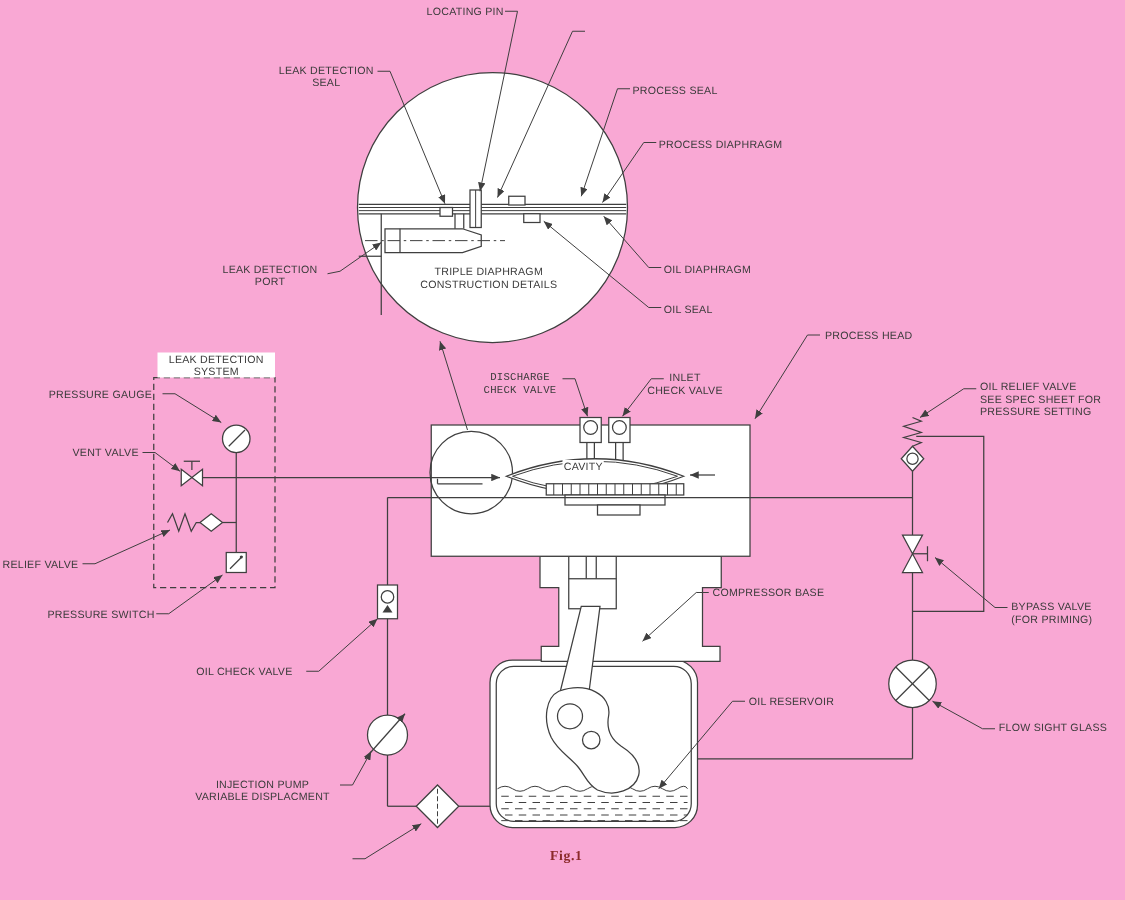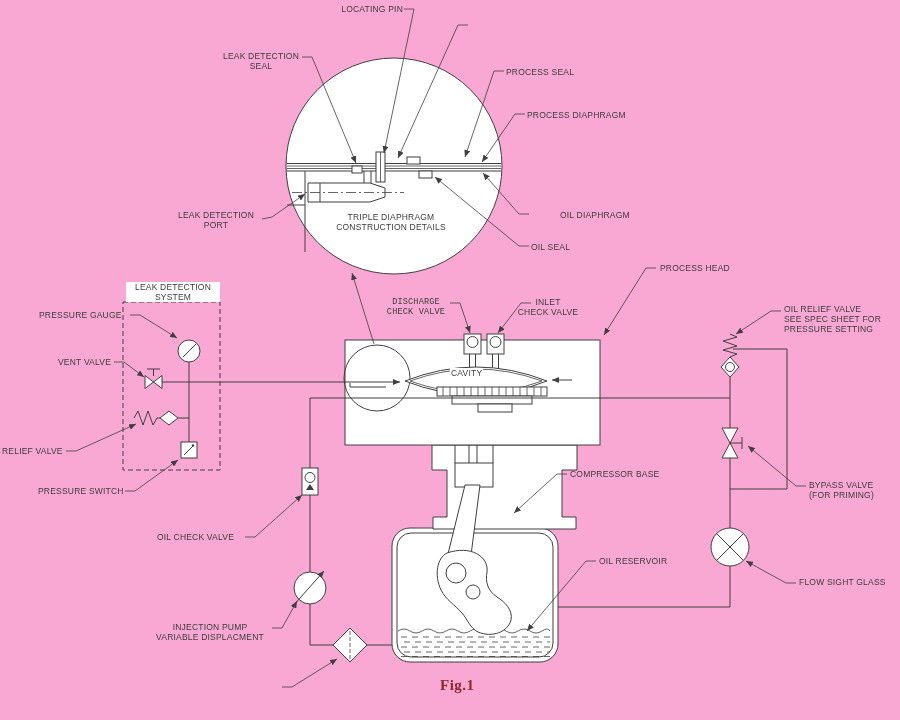--- a/index.html
+++ b/index.html
@@ -8,21 +8,21 @@
   svg{position:absolute;left:0;top:0;}
   .s {stroke:#3f3f3f;fill:none;stroke-width:1;}
   .sf{stroke:#3f3f3f;fill:#ffffff;stroke-width:1;}
   .fl{fill:#3f3f3f;stroke:none;}
   .thin{stroke-width:.8;}
   .lbl{position:absolute;font-size:8.5px;line-height:10px;color:#3b3b3b;
        letter-spacing:.2px;white-space:pre-line;}
   .center{text-align:center;}
   .right{text-align:right;}
   .bg{background:#fff;padding:0 1px;}
-  .fig{font-family:"Liberation Serif", serif;font-size:15px;font-weight:bold;
+  .fig{font-family:"Liberation Serif", serif;font-size:11px;font-weight:bold;
        letter-spacing:.5px;white-space:pre;}
 </style>
 </head>
 <body>
 
 <div id="stage">
 
 <svg width="900" height="720" viewBox="0 0 900 720">
   <defs>
     <marker id="arr" markerWidth="8" markerHeight="6" refX="7" refY="3" orient="auto" markerUnits="userSpaceOnUse">
@@ -247,21 +247,21 @@
     <polyline class="s thin" points="272,628 282,628 297,601" marker-end="url(#arr)"></polyline>
     <polyline class="s thin" points="282,687 292,687 337,659" marker-end="url(#arr)"></polyline>
   </g>
 </svg>
 
 <div class="lbl right" style="left:303px;top:4px;width:100px;">LOCATING PIN</div>
 <div class="lbl center" style="left:220px;top:51px;width:82px;">LEAK DETECTION
 SEAL</div>
 <div class="lbl" style="left:506px;top:67px;">PROCESS SEAL</div>
 <div class="lbl" style="left:527px;top:110px;text-align:right;">PROCESS DIAPHRAGM</div>
-<div class="lbl" style="left:560px;top:210px;text-align:right;">OIL DIAPHRAGM</div>
+<div class="lbl" style="left:531px;top:210px;text-align:right;">OIL DIAPHRAGM</div>
 <div class="lbl" style="left:531px;top:242px;">OIL SEAL</div>
 <div class="lbl center" style="left:330px;top:212px;width:122px;">TRIPLE DIAPHRAGM
 CONSTRUCTION DETAILS</div>
 <div class="lbl center" style="left:172px;top:210px;width:88px;">LEAK DETECTION
 PORT</div>
 
 <div class="lbl center bg" style="left:126px;top:282px;width:92px;">LEAK DETECTION
 SYSTEM</div>
 <div class="lbl" style="left:27px;top:310px;padding-left:12px;">PRESSURE GAUGE</div>
 <div class="lbl" style="left:58px;top:357px;">VENT VALVE</div>

